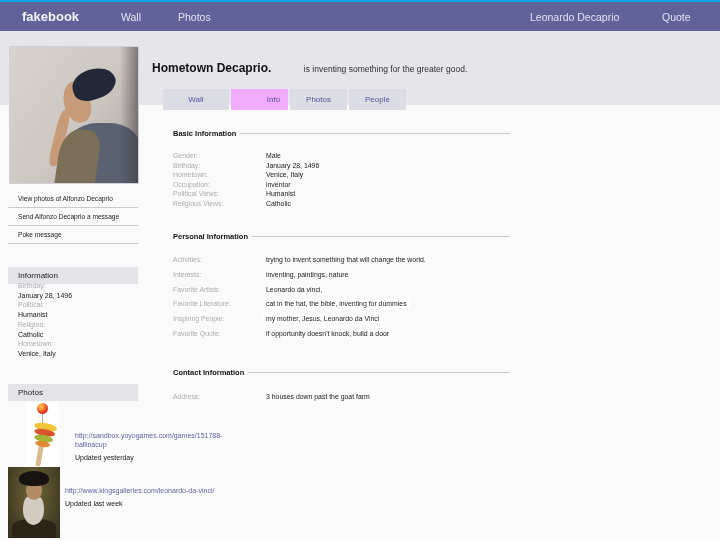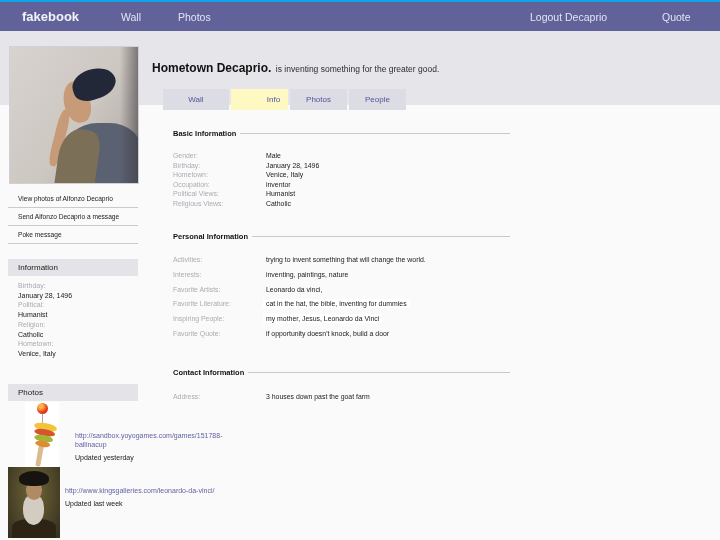--- a/index.html
+++ b/index.html
@@ -36,21 +36,21 @@
              background:#c89b78; border-radius:55% 35% 45% 55%; transform:rotate(-12deg); }
   .pp-arm { position:absolute; left:44px; top:62px; width:11px; height:58px;
             background:#c89b78; border-radius:40%/30%; transform:rotate(14deg); }
 
   
   .side-actions { position:absolute; left:8px; top:190px; width:130px; }
   .side-action { font-size:6.6px; color:#222; padding:5px 2px 5px 10px;
                  border-bottom:1px solid #c9c9ce; cursor:pointer; }
   .side-header { position:absolute; left:8px; width:130px; height:17px; background:#e3e3e8;
                  font-size:8px; color:#222; line-height:17px; padding-left:10px; }
-  .hdr-info   { top:259px; }
+  .hdr-info   { top:267px; }
   .hdr-photos { top:384px; }
   .side-fields { position:absolute; left:18px; top:281px; width:120px; font-size:7px; line-height:9.7px; }
   .side-label { color:#ababb3; }
   .side-value { color:#1a1a1a; }
 
   
   .toy-photo { position:absolute; left:25px; top:402px; width:34px; height:66px; background:#fff; cursor:pointer; }
   .toy-ball { position:absolute; left:12px; top:1px; width:11px; height:11px; border-radius:50%;
               background:radial-gradient(circle at 35% 30%,#ffb340 18%,#e33a1e 60%,#c02a12 100%); }
   .toy-string { position:absolute; left:17px; top:12px; width:1px; height:9px; background:#b9a98c; }
@@ -69,26 +69,26 @@
   .leo-face { position:absolute; left:18px; top:14px; width:16px; height:19px; background:#b08a62;
               border-radius:48% 48% 55% 55%; }
   .leo-beard { position:absolute; left:15px; top:28px; width:21px; height:30px; background:#d3ccc0;
                border-radius:45% 45% 55% 55%; }
   .leo-robe { position:absolute; left:4px; top:52px; width:44px; height:20px; background:#2e2416;
               border-radius:40% 40% 0 0; }
 
   
   .page-title { position:absolute; left:152px; top:58px; width:520px; }
   .page-title .name { font-size:12px; font-weight:bold; color:#111; }
-  .page-title .status { font-size:8.5px; color:#2e2e2e; }
+  .page-title .status { font-size:8.5px; color:#2e2e2e;margin-left:28px; }
   .tabs { position:absolute; left:163px; top:89px; display:flex; gap:2px; }
   .tab { height:21px; line-height:21px; text-align:center; font-size:8px; color:#54549a;
          background:#dcdce5; cursor:pointer; }
   .tab-wall { width:66px; } .tab-info { width:57px; } .tab-photos-t { width:57px; } .tab-notes { width:57px; }
-  .tab.active { background:#fef9c3;padding-left:28px; }
+  .tab.active { background:#f0abfc;padding-left:28px; }
 
   
   .section { position:absolute; left:173px; width:337px; }
   .sec-basic    { top:129px; }
   .sec-personal { top:232px; }
   .sec-contact  { top:368px; }
   .sec-title-row { display:flex; align-items:center; }
   .sec-title { font-size:7.5px; font-weight:bold; color:#111; white-space:nowrap; }
   .sec-rule { flex:1; border-top:1px solid #c9c9cc; margin-left:4px; }
   .rows-basic { margin-top:13px; }
@@ -110,21 +110,21 @@
 </style>
 </head>
 <body>
 
 <div id="slide">
 
   <div class="navbar">
     <div class="brand">fakebook</div>
     <div class="nav-link nav-wall">Wall</div>
     <div class="nav-link nav-photos">Photos</div>
-    <div class="nav-link nav-name">Logout Decaprio</div>
+    <div class="nav-link nav-name">Leonardo Decaprio</div>
     <div class="nav-link nav-logout">Quote</div>
   </div>
 
   <div class="band"></div>
 
   <div class="profile-photo">
     <div class="pp-arm"></div>
     <div class="pp-body"></div>
     <div class="pp-shirt"></div>
     <div class="pp-face"></div>

